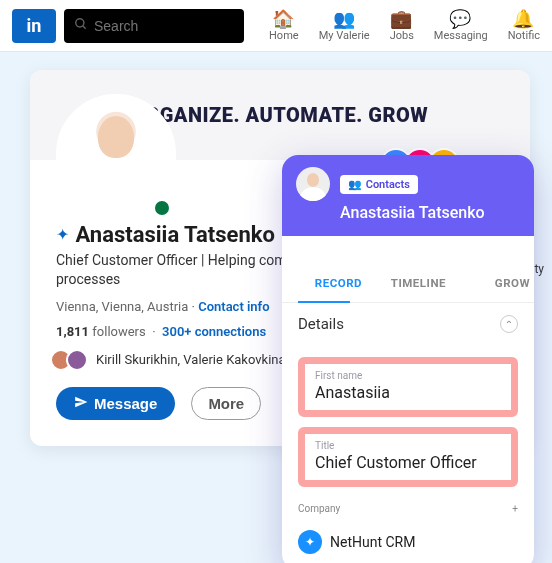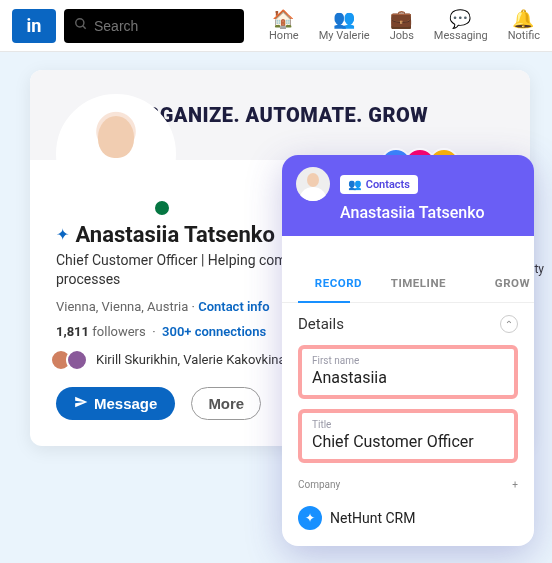--- a/index.html
+++ b/index.html
@@ -50,23 +50,23 @@
 .crm-avatar .h { position:absolute; top:6px; left:50%; transform:translateX(-50%); width:12px; height:14px; background:#f1cdb1; border-radius:50%; }
 .crm-avatar .hr { position:absolute; top:4px; left:50%; transform:translateX(-50%); width:20px; height:22px; background:#2a1b14; border-radius:50%; z-index:-1; }
 .crm-avatar .b { position:absolute; bottom:0; left:50%; transform:translateX(-50%); width:28px; height:14px; background:#fff; border-radius:14px 14px 0 0; }
 .contacts-chip { background: #fff; color: #5246e0; font-size: 11px; font-weight: 600; padding: 3px 8px; border-radius: 4px; display:flex; align-items:center; gap:4px; }
 .crm-name { font-size: 16px; font-weight: 500; margin-left:44px; margin-top:-4px; }
 .crm-tabs { display: flex; border-bottom: 1px solid #eee; }
 .crm-tab { flex: 1; text-align: right; padding: 12px 4px; font-size: 11.5px; font-weight: 700; letter-spacing: .5px; color: #888; cursor: pointer; position: relative; margin-top: 28px; }
 .crm-tab.active { color: #1890ff; }
 .crm-tab.active::after { content: ""; position: absolute; bottom: -1px; left: 16px; right: 16px; height: 2px; background: #1890ff; }
 .crm-section { padding: 12px 16px 16px; }
-.details-head { display:flex; justify-content:space-between; align-items:center; font-size:15px; color:#333; margin-bottom:12px; }
+.details-head { display:flex; justify-content:space-between; align-items:center; font-size:15px; color:#333; margin-bottom:24px; }
 .chev { width:18px; height:18px; border-radius:50%; border:1px solid #ccc; display:flex; align-items:center; justify-content:center; font-size:10px; color:#888; }
-.field { border: 4px solid #fca5a5; border-radius: 6px; padding: 6px 10px 8px; margin-bottom: 10px; }
+.field { border: 7px solid #fca5a5; border-radius: 6px; padding: 6px 10px 8px; margin-bottom: 10px; }
 .field-label { font-size: 10px; color: #9a9aa8; margin-bottom: 2px; }
 .field-value { font-size: 16px; color: #222; }
 .company-row { display:flex; justify-content:space-between; align-items:flex-end; color:#888; font-size:10px; padding: 6px 0 10px; gap: 15px; }
 .company-chip { display: flex; align-items: center; gap: 8px; margin-top: 6px; }
 .company-logo { width: 24px; height: 24px; background: #1890ff; border-radius: 50%; display:flex; align-items:center; justify-content:center; color:#fff; font-size:12px; }
 
 .edu-badge { position:absolute; right:8px; top:262px; font-size:12px; color:#333; }
 </style>
 </head>
 <body>

